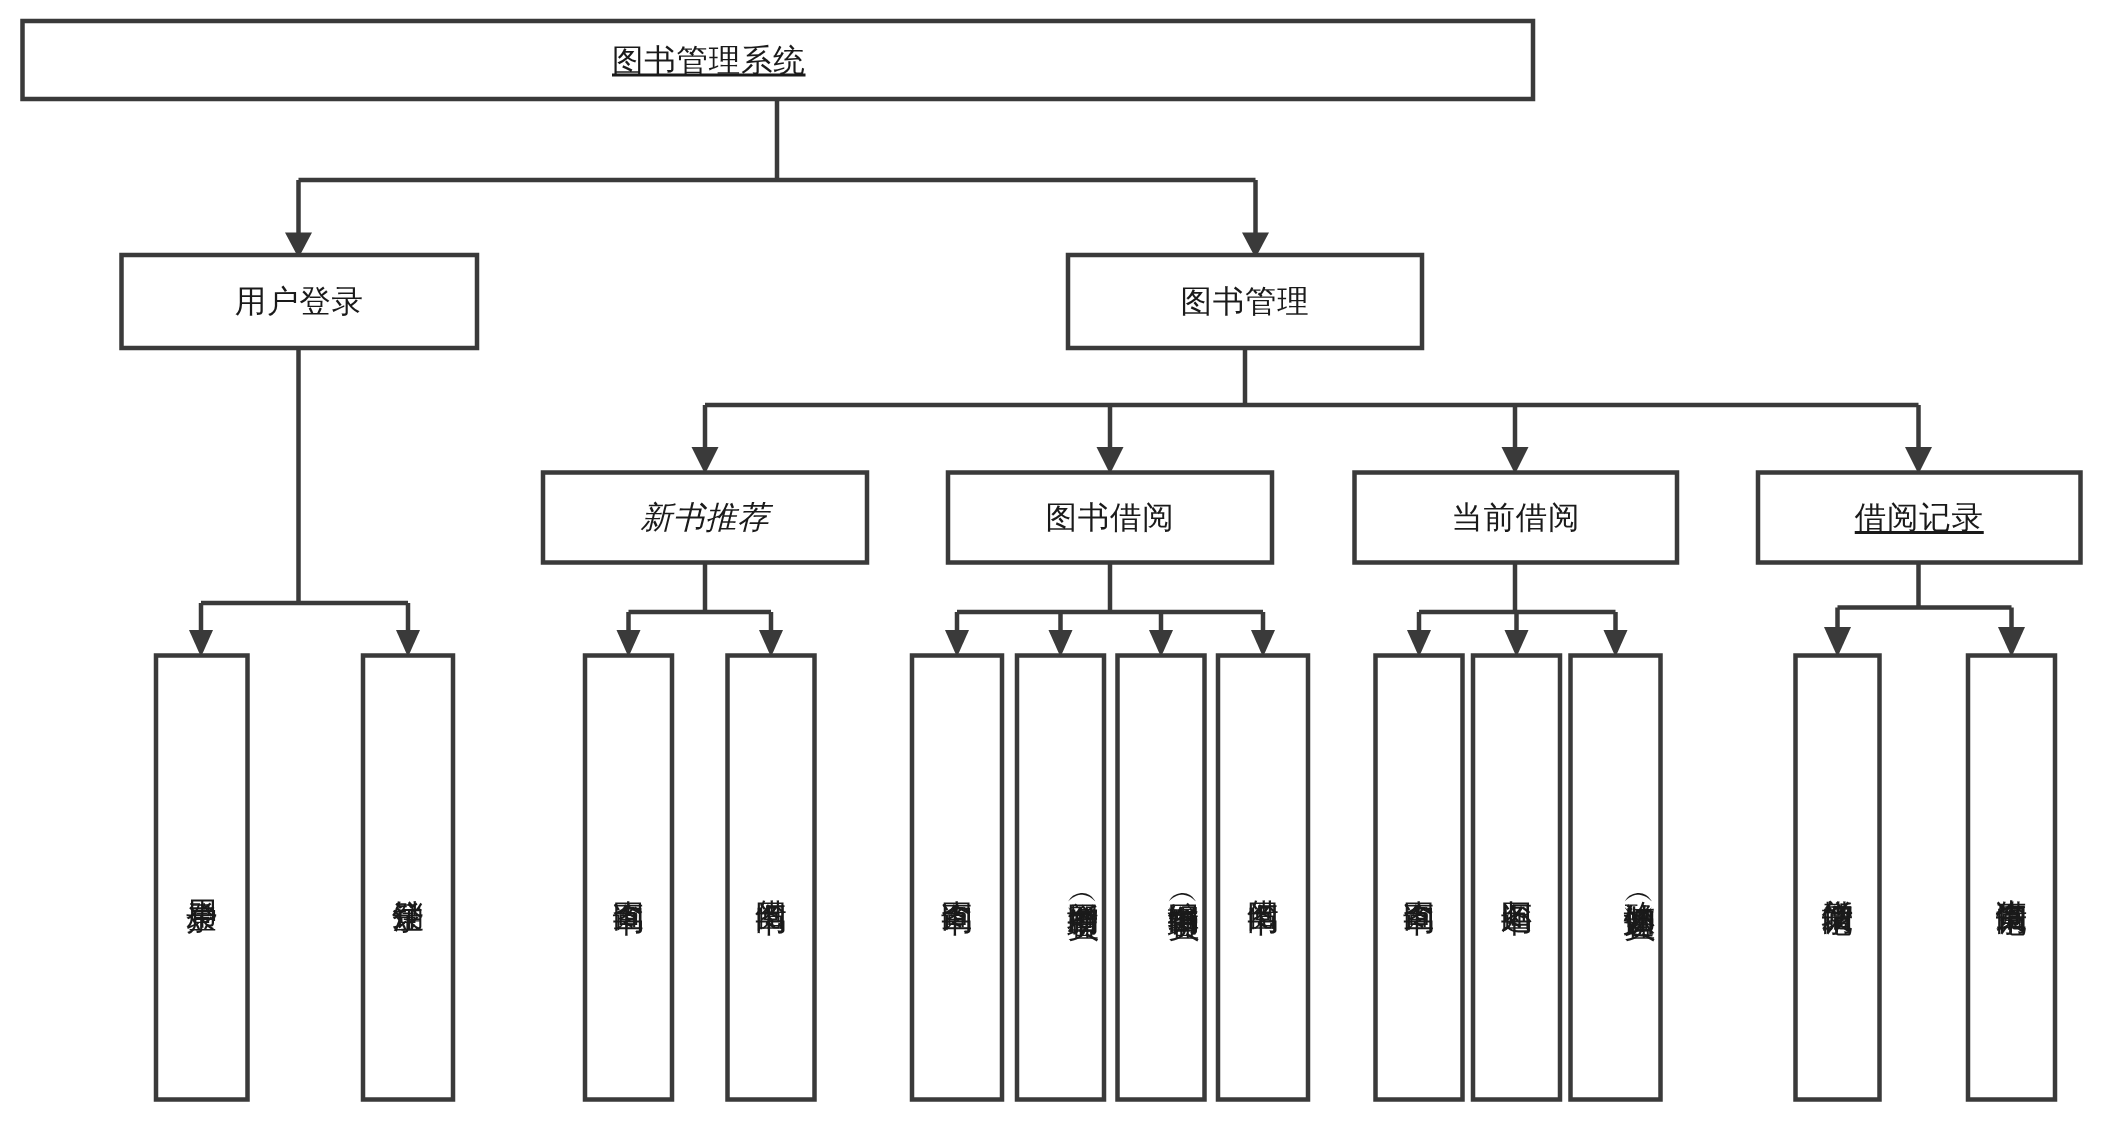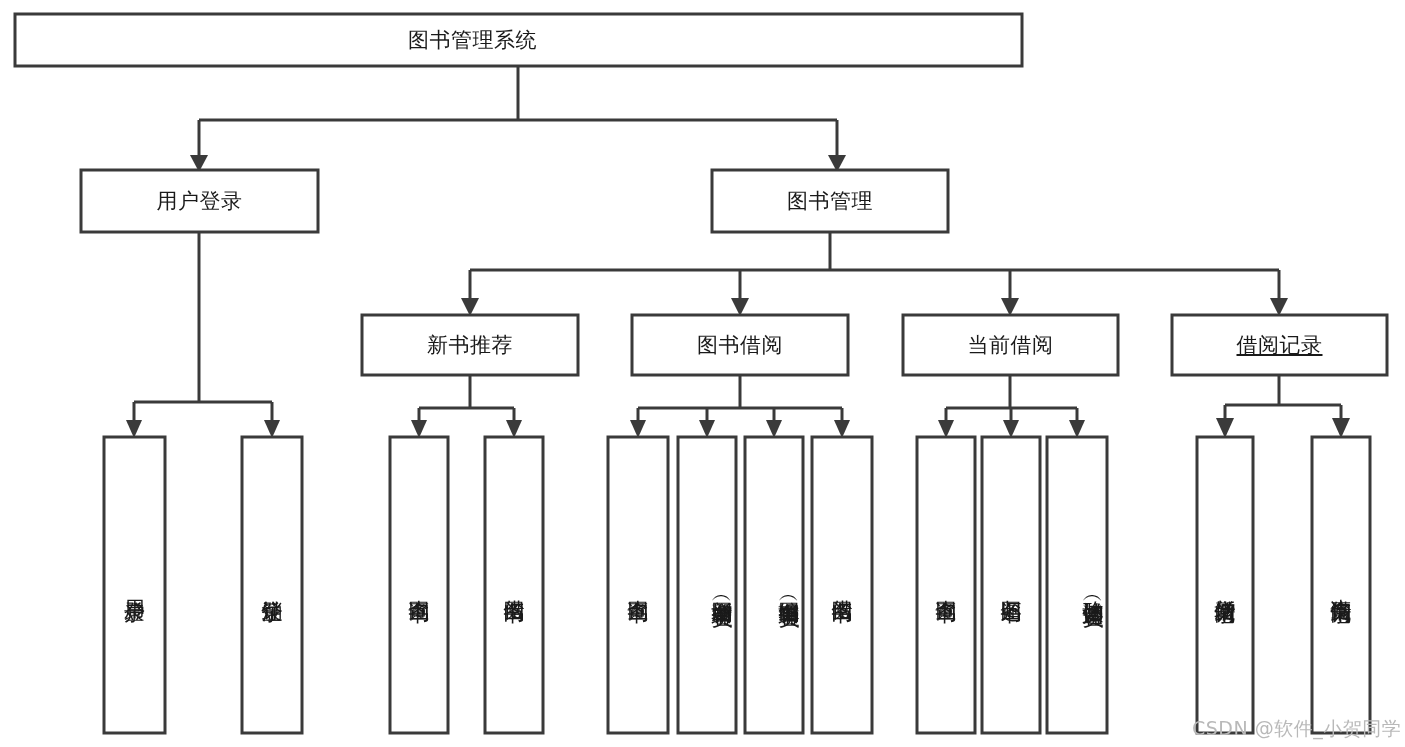--- a/index.html
+++ b/index.html
@@ -180,26 +180,26 @@
     <rect class="node-box" x="812" y="437" width="60" height="296"></rect>
 
     <rect class="node-box" x="917" y="437" width="58" height="296"></rect>
     <rect class="node-box" x="982" y="437" width="58" height="296"></rect>
     <rect class="node-box" x="1047" y="437" width="60" height="296"></rect>
 
     <rect class="node-box" x="1197" y="437" width="56" height="296"></rect>
     <rect class="node-box" x="1312" y="437" width="58" height="296"></rect>
   </svg>
 
-  <div class="node-label-h" style="left:15px; top:14px; width:915px; height:52px;">图书管理系统</div>
+  <div class="node-label-h" style="left:15px; top:14px; width:915px; height:52px;text-decoration:underline;">图书管理系统</div>
 
   <div class="node-label-h" style="left:81px; top:170px; width:237px; height:62px;">用户登录</div>
   <div class="node-label-h" style="left:712px; top:170px; width:236px; height:62px;border-radius:26px;">图书管理</div>
 
-  <div class="node-label-h" style="left:362px; top:315px; width:216px; height:60px;">新书推荐</div>
+  <div class="node-label-h" style="left:362px; top:315px; width:216px; height:60px;font-style:italic;">新书推荐</div>
   <div class="node-label-h" style="left:903px; top:315px; width:215px; height:60px;">当前借阅</div>
   <div class="node-label-h" style="left:632px; top:315px; width:216px; height:60px;">图书借阅</div>
   <div class="node-label-h" style="left:1172px; top:315px; width:215px; height:60px;text-decoration:underline;">借阅记录</div>
 
   <div class="node-label-v centerv" style="left:104px; top:437px; width:61px; height:296px;">用户登录</div>
   <div class="node-label-v centerv" style="left:242px; top:437px; width:60px; height:296px;">注销登录</div>
 
   <div class="node-label-v centerv" style="left:390px; top:437px; width:58px; height:296px;">查询图书</div>
   <div class="node-label-v centerv" style="left:485px; top:437px; width:58px; height:296px;">借阅图书</div>
 
@@ -208,15 +208,14 @@
   <div class="node-label-v topv" style="left:745px; top:443px; width:58px; height:290px;">编辑图书（管理员）</div>
   <div class="node-label-v centerv" style="left:812px; top:437px; width:60px; height:296px;">借阅图书</div>
 
   <div class="node-label-v centerv" style="left:917px; top:437px; width:58px; height:296px;">查询图书</div>
   <div class="node-label-v centerv" style="left:982px; top:437px; width:58px; height:296px;">归还图书</div>
   <div class="node-label-v topv" style="left:1047px; top:443px; width:60px; height:290px;">确认归还（管理员）</div>
 
   <div class="node-label-v centerv" style="left:1197px; top:437px; width:56px; height:296px;">新增借阅记录</div>
   <div class="node-label-v centerv" style="left:1312px; top:437px; width:58px; height:296px;">查询借阅记录</div>
 
-  <div class="watermark" style="left:1192px; top:716px;">CSDN @软件_小贺同学</div>
 
 </div>
 
 </body></html>

